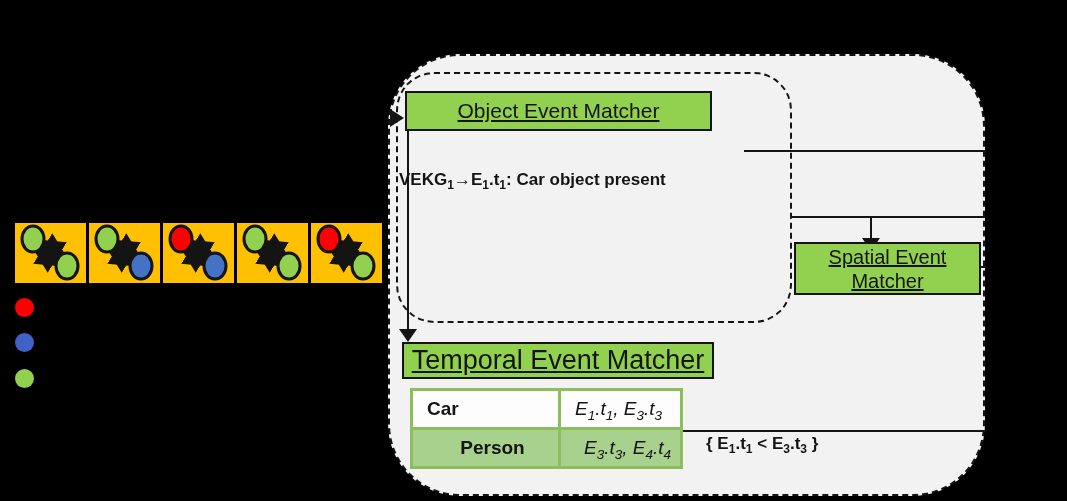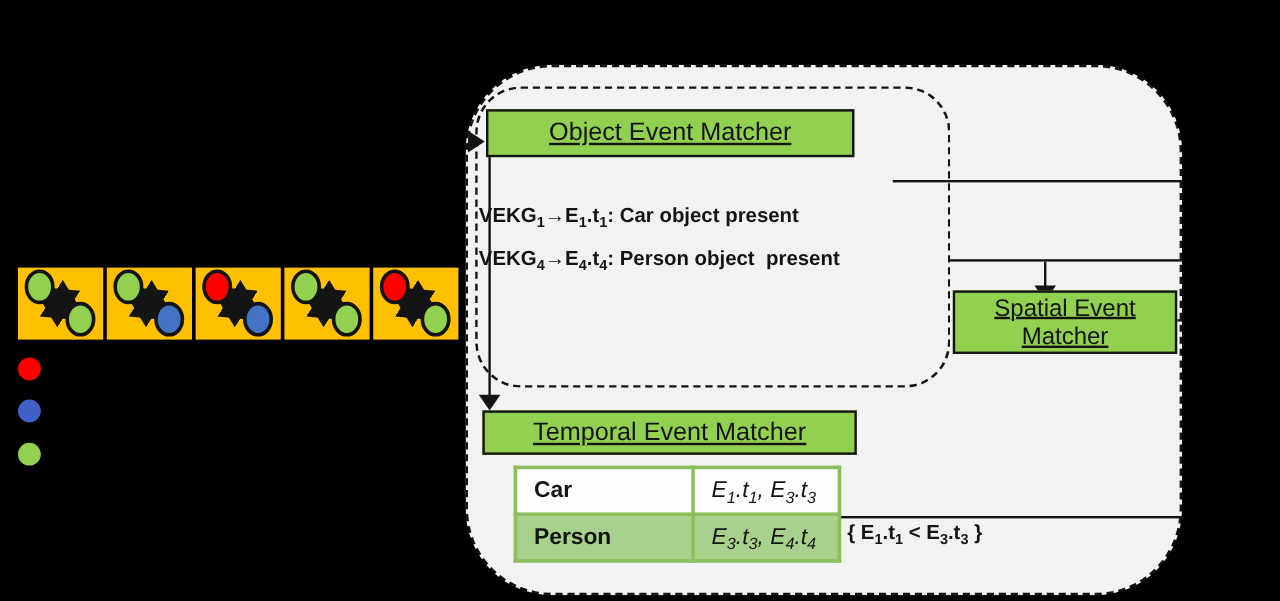--- a/index.html
+++ b/index.html
@@ -24,44 +24,44 @@
     border:2px dashed var(--line-black,#141414);border-radius:38px;
   }
   
   .gbox{
     position:absolute;box-sizing:border-box;background:var(--box-green,#92D050);
     border:2.5px solid var(--line-black,#141414);
     display:flex;align-items:center;justify-content:center;text-align:center;text-decoration:underline;
   }
   .oem-box{left:405px;top:91px;width:307px;height:40px;font-size:21px;}
   .spatial-box{left:794px;top:242px;width:187px;height:53px;font-size:20px;line-height:24px;padding:0 6px;}
-  .temporal-box{left:402px;top:342px;width:312px;height:37px;font-size:21px;}
+  .temporal-box{left:402px;top:342px;width:312px;height:37px;font-size:27px;}
   
   .rules{position:absolute;left:399px;top:138px;font-size:17px;font-weight:700;margin-top:24px;}
   .rule{height:35.5px;line-height:35.5px;white-space:pre;}
   sub{font-size:71%;line-height:0;}
   
   .hline{position:absolute;height:2px;background:var(--line-black,#141414);}
   .vline{position:absolute;width:2px;background:var(--line-black,#141414);}
   .arrow-right{position:absolute;width:0;height:0;
     border-top:9px solid transparent;border-bottom:9px solid transparent;
     border-left:14px solid var(--line-black,#141414);}
   .arrow-down{position:absolute;width:0;height:0;
     border-left:9px solid transparent;border-right:9px solid transparent;
     border-top:13px solid var(--line-black,#141414);}
   
-  .ttable{position:absolute;left:428px;top:388px;border-collapse:collapse;}
+  .ttable{position:absolute;left:410px;top:388px;border-collapse:collapse;}
   .ttable td{
     border:3px solid var(--table-border-green,#8CBF5C);
     height:36px;box-sizing:content-box;padding:0 0 0 14px;font-size:19px;vertical-align:middle;
   }
   .ttable .lbl{width:131px;font-weight:700;}
   .ttable .val{width:105px;font-style:italic;}
   .row-white td{background:var(--table-row-white,#FDFDFD);}
-  .row-green td{background:var(--table-row-green,#A9D18E);}
+  .row-green td{background:var(--table-row-green,#A9D18E);text-align:center;}
   
   .constraints{position:absolute;left:706px;top:381px;font-size:17px;font-weight:700;line-height:25px;white-space:pre;}
 </style>
 </head>
 <body>
 
 <div id="root">
 
   <div id="frames" class="frames-strip">
       <div class="frame"><svg width="71" height="60" viewBox="0 0 71 60">
@@ -127,21 +127,20 @@
   <div class="inner-outline"></div>
 
   <div class="arrow-right" style="left:390px;top:109px;"></div>
 
   <div class="gbox oem-box">
     <span>Object Event Matcher</span>
   </div>
 
   <div class="rules">
     <div class="rule">VEKG<sub>1</sub>→E<sub>1</sub>.t<sub>1</sub>: Car object present</div>
-    <div class="rule">VEKG<sub>4</sub>→E<sub>4</sub>.t<sub>4</sub>: Person object  present</div>
   </div>
 
   <div class="hline" style="left:744px;top:150px;width:242px;"></div>
   <div class="hline" style="left:791px;top:216px;width:194px;"></div>
   <div class="vline" style="left:870px;top:218px;height:21px;"></div>
   <div class="arrow-down" style="left:862px;top:238px;"></div>
   <div class="hline" style="left:981px;top:266px;width:5px;"></div>
   <div class="vline" style="left:407px;top:131px;height:199px;"></div>
   <div class="arrow-down" style="left:399px;top:329px;"></div>
   <div class="hline" style="left:680px;top:430px;width:306px;"></div>

